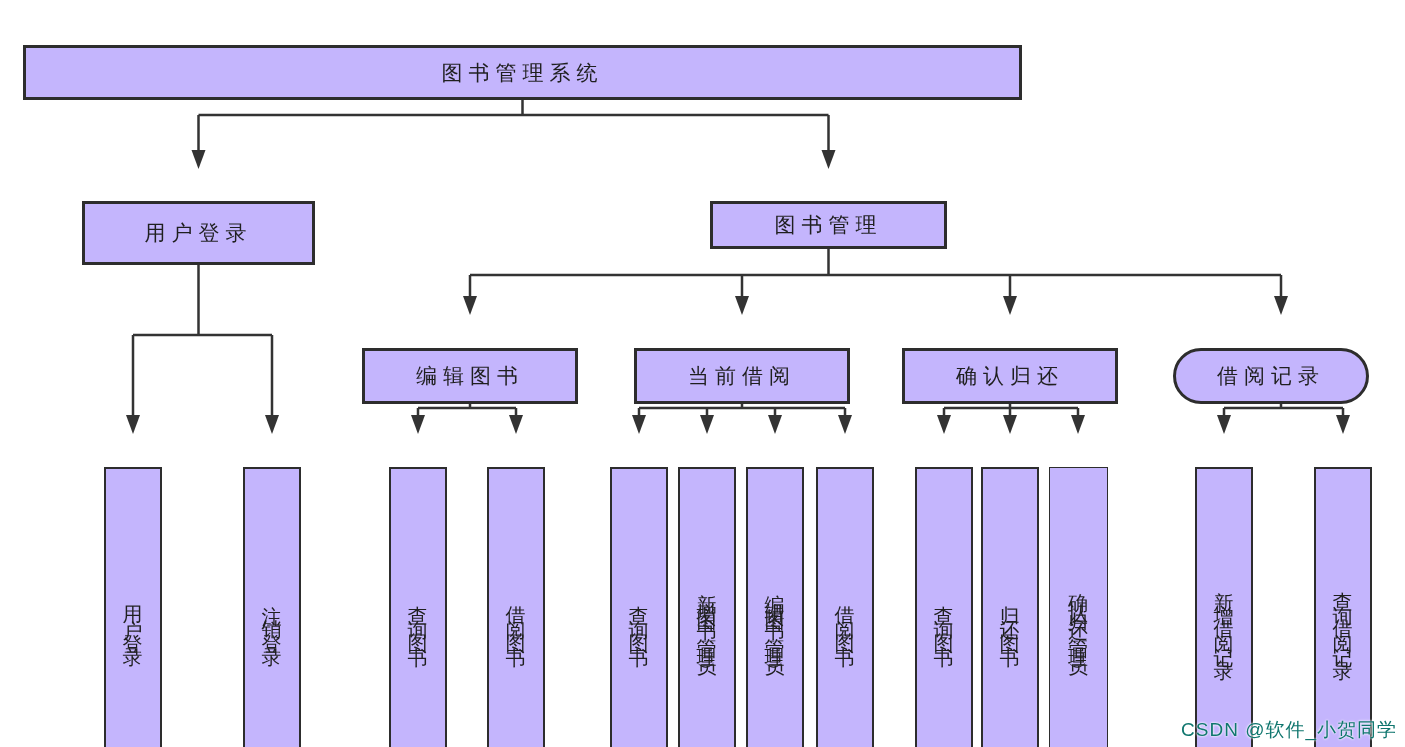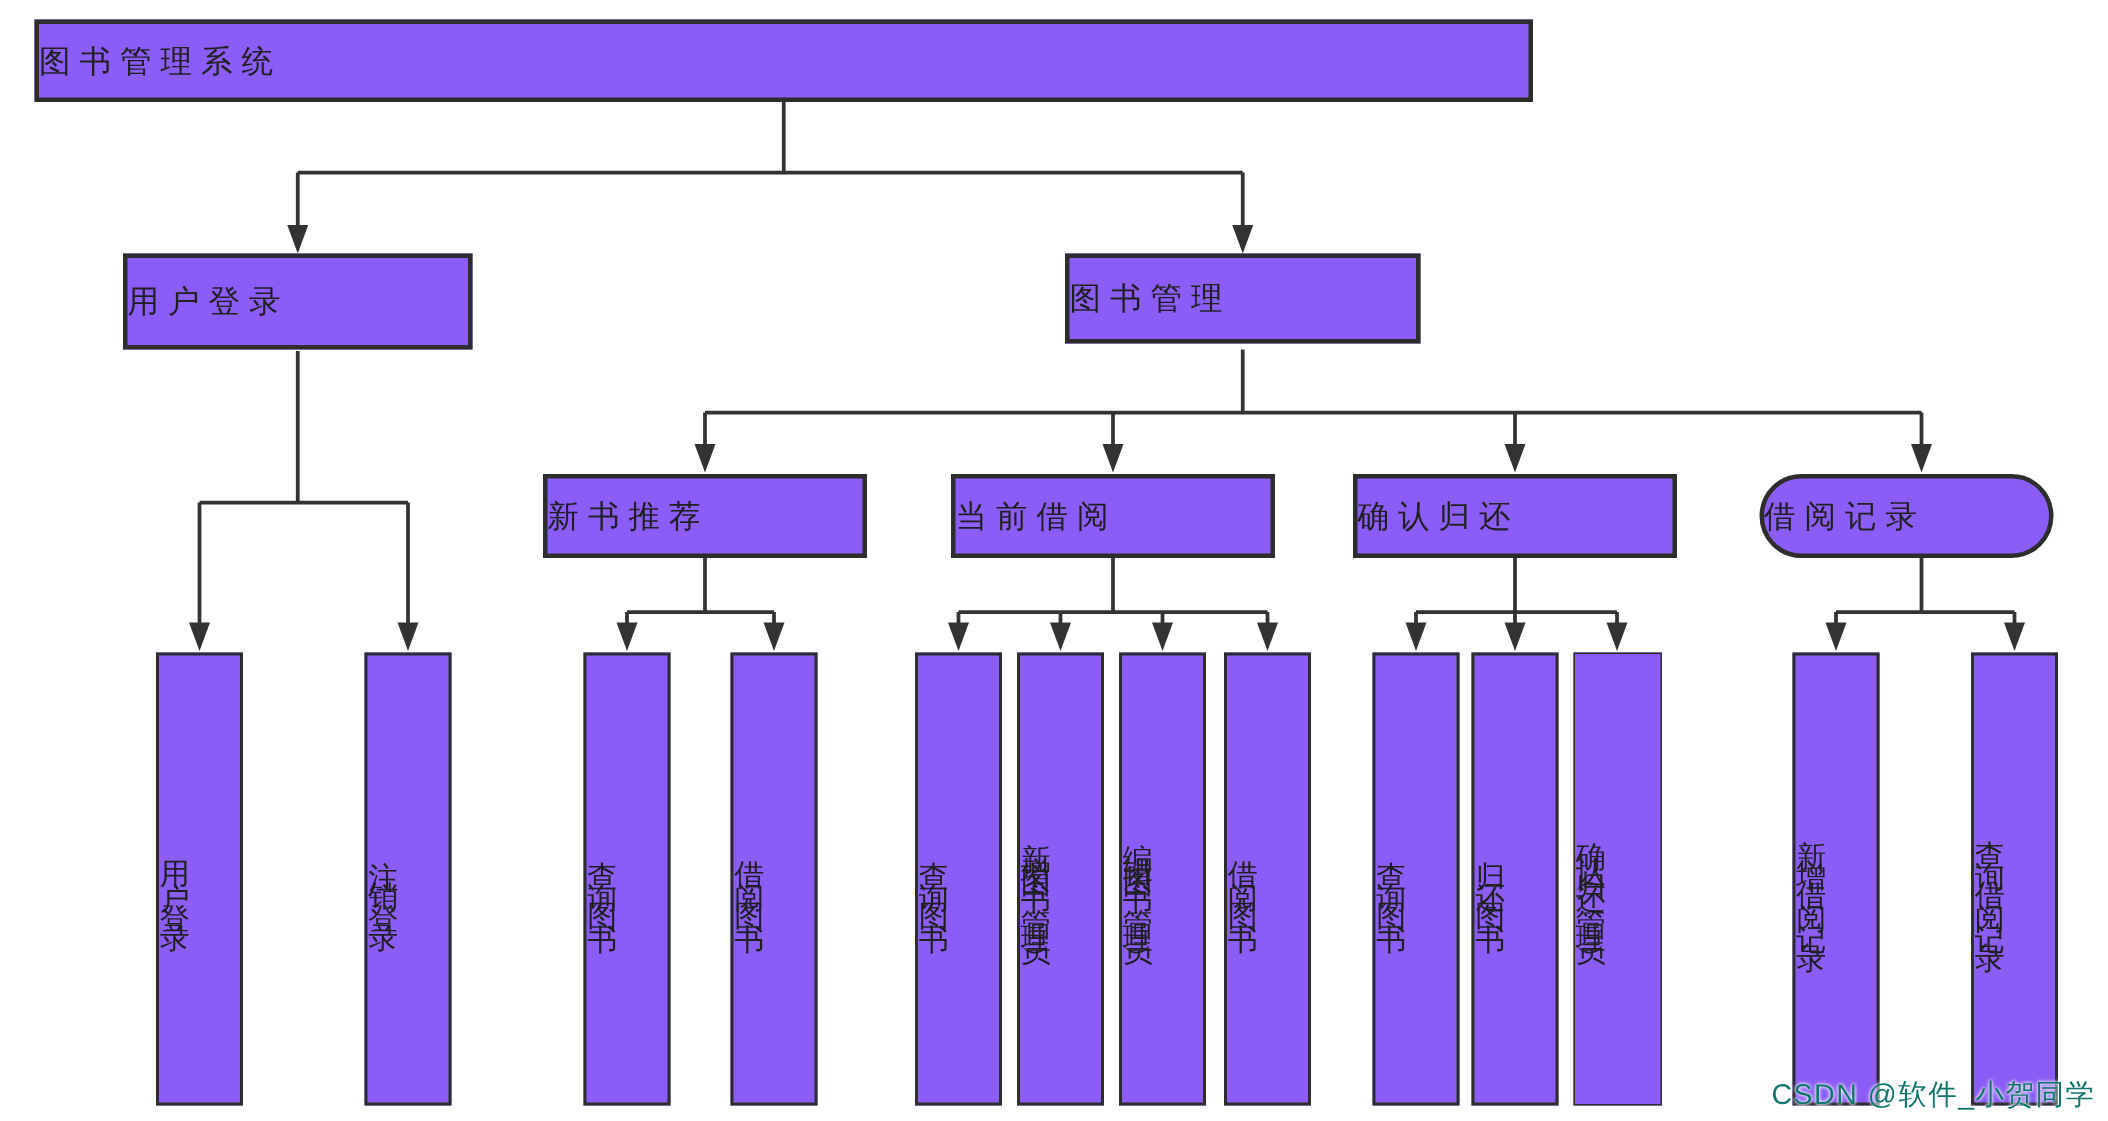--- a/index.html
+++ b/index.html
@@ -23,26 +23,27 @@
   }
   svg.connectors {
     position: absolute;
     left: 0; top: 0;
     width: 1405px;
     height: 747px;
   }
   .node {
     position: absolute;
     box-sizing: border-box;
-    background: #8b5cf6;
+    background: #c4b5fd;
     border: 2.5px solid #2d2d2d;
     display: flex;
     align-items: center;
-    justify-content: flex-start;
+    justify-content: center;
     text-align: center;
+    margin-top: 32px;
   }
   .node.h-label {
     font-size: 21px;
     letter-spacing: 6px;
     font-weight: 500;
     white-space: nowrap;
   }
   .node.root-box { border-width: 3px; }
   .node.branch  { border-width: 3px; }
   .node.leaf {
@@ -113,26 +114,26 @@
     </g>
   </svg>
 
   <div class="node root-box h-label" style="left:23px; top:13px; width:999px; height:55px;">
     <span>图书管理系统</span>
   </div>
 
   <div class="node branch h-label" style="left:82px; top:169px; width:233px; height:64px;">
     <span>用户登录</span>
   </div>
-  <div class="node branch h-label" style="left:710px; top:169px; width:237px; height:60px;">
+  <div class="node branch h-label" style="left:710px; top:169px; width:237px; height:48px;">
     <span>图书管理</span>
   </div>
 
   <div class="node branch h-label" style="left:362px; top:316px; width:216px; height:56px;">
-    <span>新书推荐</span>
+    <span>编辑图书</span>
   </div>
   <div class="node branch h-label" style="left:634px; top:316px; width:216px; height:56px;">
     <span>当前借阅</span>
   </div>
   <div class="node branch h-label" style="left:902px; top:316px; width:216px; height:56px;">
     <span>确认归还</span>
   </div>
   <div class="node branch h-label" style="left:1173px; top:316px; width:196px; height:56px;border-radius:28px;">
     <span>借阅记录</span>
   </div>

